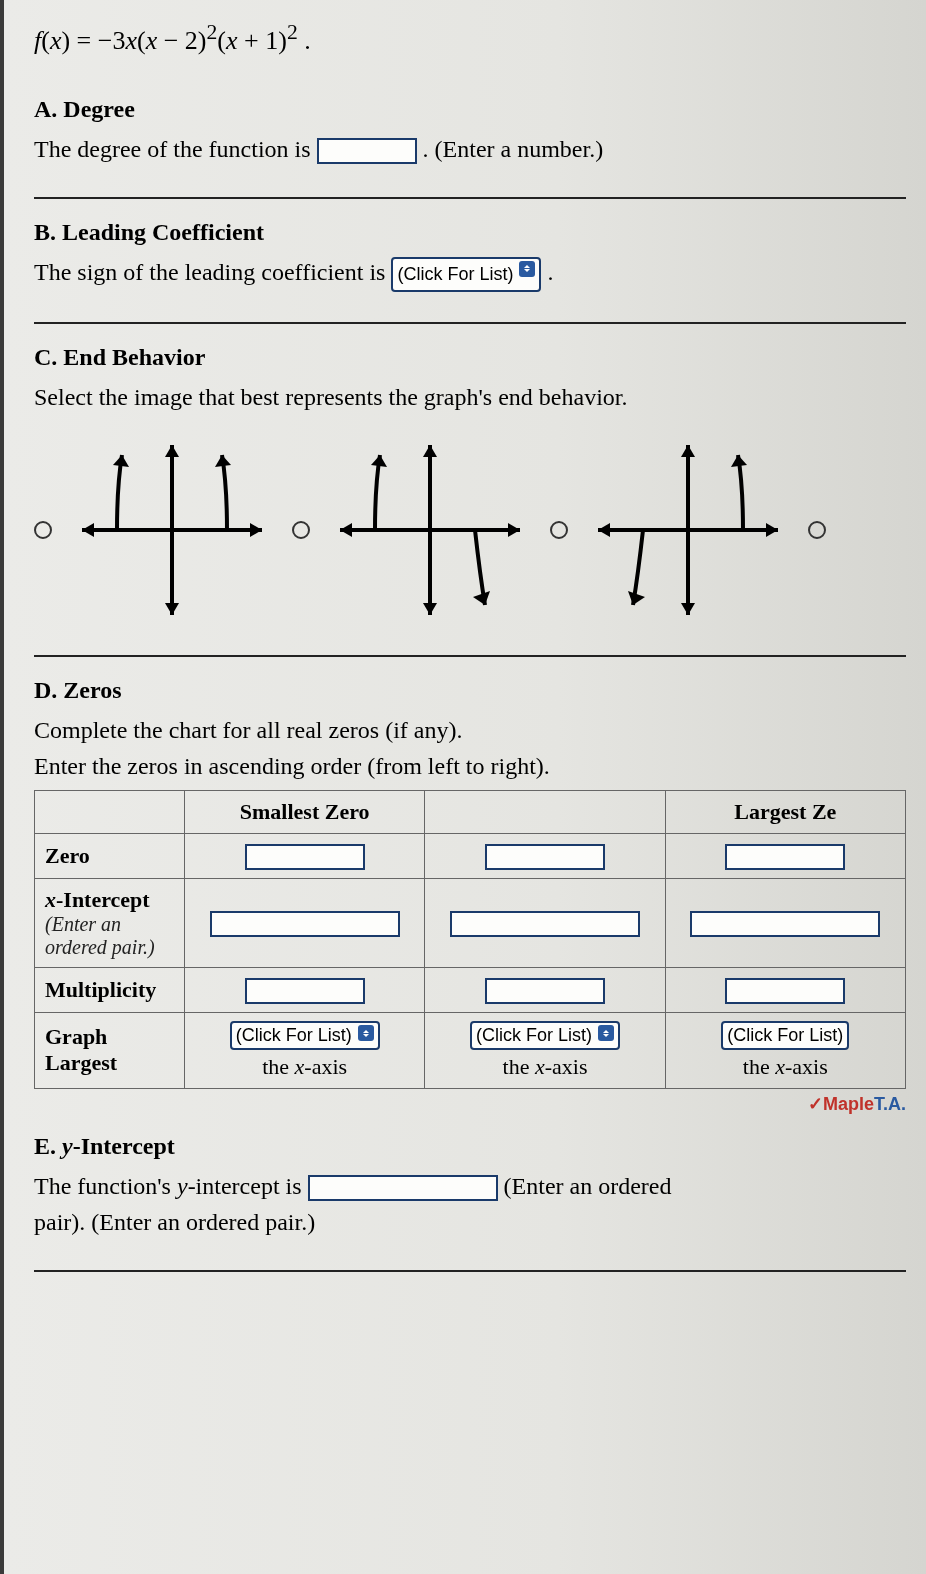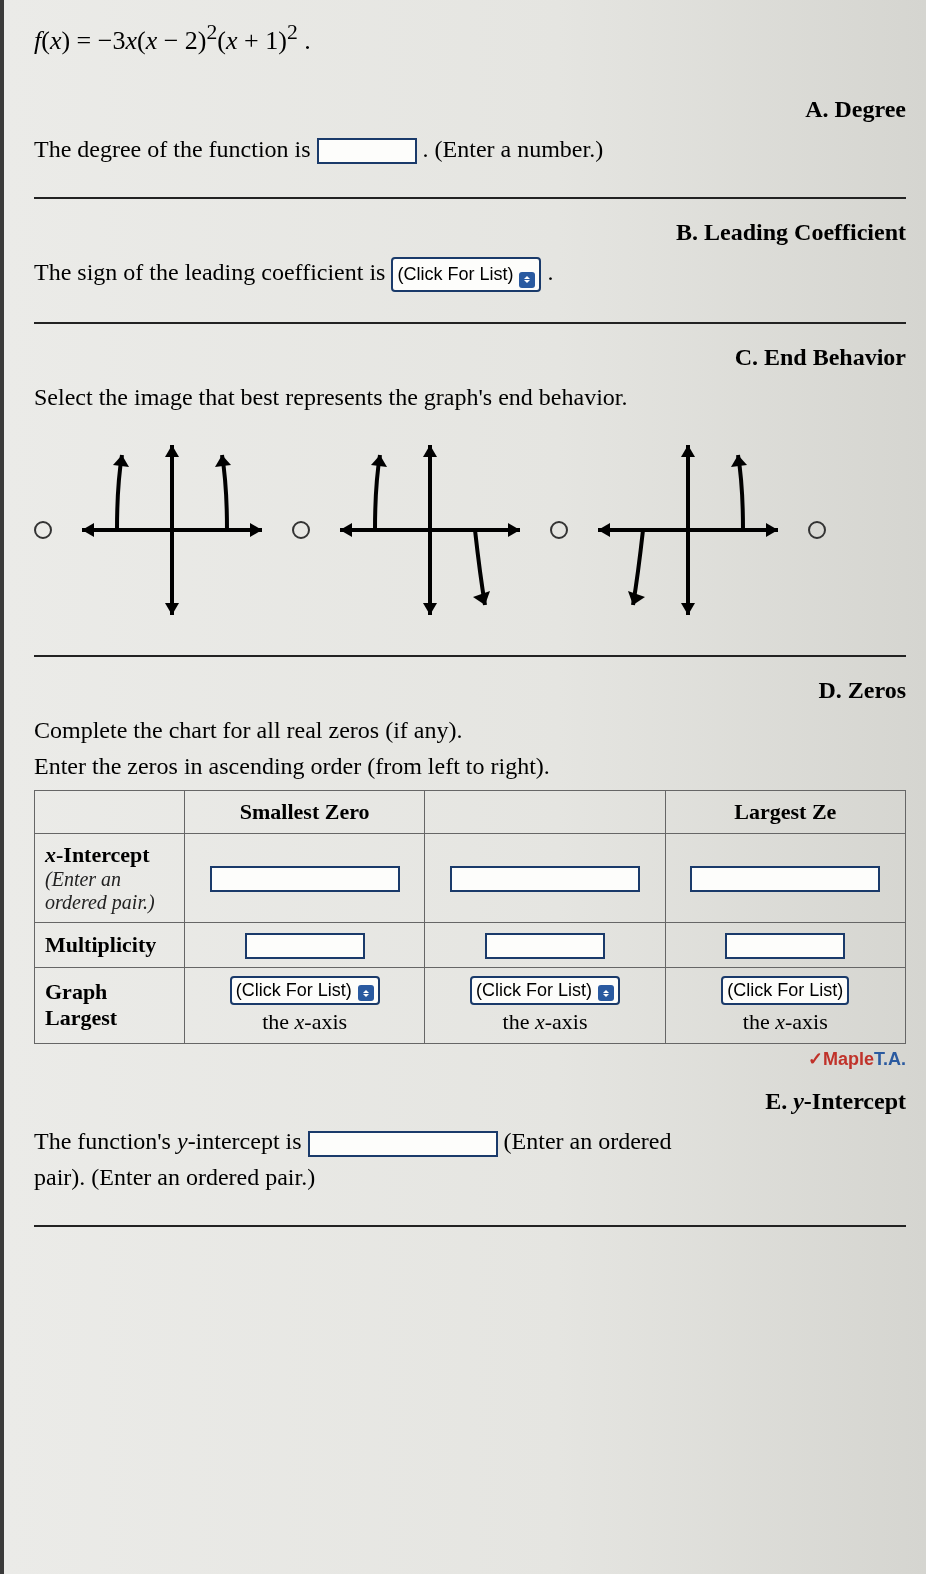--- a/index.html
+++ b/index.html
@@ -18,21 +18,20 @@
     border-left: 4px solid #3a3a3a;
   }
   .formula {
     font-size: 26px;
     margin-bottom: 40px;
   }
   .section-title {
     font-weight: bold;
     font-size: 24px;
     margin-bottom: 8px;
-    text-align: right;
   }
   .section-text {
     font-size: 24px;
     line-height: 1.5;
   }
   hr.divider {
     border: none;
     border-top: 2px solid #222;
     margin: 30px 0 20px 0;
   }
@@ -43,21 +42,21 @@
     font-size: 18px;
     padding: 0 4px;
     vertical-align: middle;
   }
   .w-small { width: 100px; }
   .w-med  { width: 190px; }
   .w-ans  { width: 120px; }
   .hint-italic { }
   .select-box {
     display: inline-flex;
-    align-items: flex-end;
+    align-items: flex-start;
     border: 2px solid #1a3a6a;
     border-radius: 4px;
     background: #fdfdfb;
     padding: 2px 4px;
     font-family: Arial, Helvetica, sans-serif;
     font-size: 18px;
     vertical-align: middle;
     cursor: pointer;
     gap: 6px;
   }
@@ -239,20 +238,26 @@
     <div class="section-text">Complete the chart for all real zeros (if any).</div>
     <div class="section-text hint-italic">Enter the zeros in ascending order (from left to right).</div>
 
     <table class="zeros">
       <tbody>
           <tr>
         <th></th>
         <th>Smallest Zero</th>
         <th></th>
         <th>Largest Ze</th>
+      </tr>
+      <tr>
+        <td class="rowhead">Zero</td>
+        <td><input class="text-input w-ans" style=""></td>
+        <td><input class="text-input w-ans" style=""></td>
+        <td><input class="text-input w-ans" style=""></td>
       </tr>
       <tr>
         <td class="rowhead">
           <span style="font-style:italic;">x</span><span>-Intercept</span>
           <span class="sub">(Enter an ordered pair.)</span>
         </td>
         <td><input class="text-input w-med" style=""></td>
         <td><input class="text-input w-med" style=""></td>
         <td><input class="text-input w-med" style=""></td>
       </tr>

